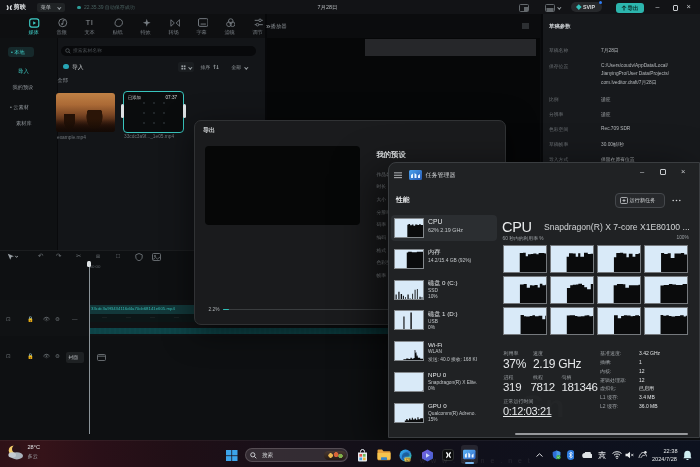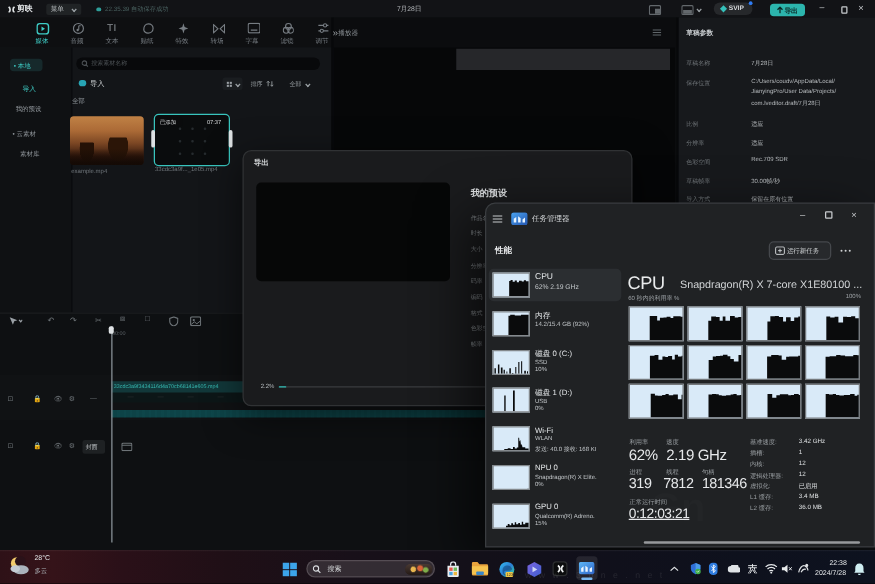--- a/index.html
+++ b/index.html
@@ -384,21 +384,21 @@
       <polygon points="37.6,100.0 37.6,31.8 37.6,28.0 46.4,28.0 46.4,39.2 54.2,39.2 54.2,31.2 60.8,31.2 60.8,28.2 67.8,28.2 67.8,28.8 76.5,28.8 76.5,31.7 81.8,31.7 81.8,30.9 87.4,30.9 87.4,27.5 96.2,27.5 96.2,30.5 100.0,30.5 100.0,26.6 100.0,100.0" fill="#0a0b0c"></polygon>
     </svg>
   </div>
 <div class="cell" style="left:643.6px;top:306.6px;width:44.6px;height:28.0px">
     <svg class="gfx" viewBox="0 0 100 100" preserveAspectRatio="none">
       <polygon points="36.5,100.0 36.5,31.0 36.5,27.4 42.9,27.4 42.9,29.4 49.9,29.4 49.9,27.8 55.9,27.8 55.9,30.7 62.2,30.7 62.2,32.6 70.7,32.6 70.7,31.1 76.6,31.1 76.6,30.7 82.4,30.7 82.4,27.5 90.8,27.5 90.8,32.8 95.8,32.8 95.8,29.8 100.0,29.8 100.0,29.7 100.0,100.0" fill="#0a0b0c"></polygon>
     </svg>
   </div>
 <div class="txt" style="left:503.5px;top:349.8px;font-size:5px;color:#9ba0a4;">利用率</div>
 <div class="txt" style="left:533px;top:349.8px;font-size:5px;color:#9ba0a4;">速度</div>
-<div class="txt" style="left:503px;top:357.3px;font-size:12px;color:#e6e8ea;letter-spacing:-0.3px;">62%</div>
+<div class="txt" style="left:503px;top:357.3px;font-size:12px;color:#e6e8ea;letter-spacing:-0.3px;">37%</div>
 <div class="txt" style="left:533px;top:357.3px;font-size:12px;color:#e6e8ea;letter-spacing:-0.3px;">2.19 GHz</div>
 <div class="txt" style="left:503.5px;top:374.2px;font-size:5px;color:#9ba0a4;">进程</div>
 <div class="txt" style="left:533px;top:374.2px;font-size:5px;color:#9ba0a4;">线程</div>
 <div class="txt" style="left:561.5px;top:374.2px;font-size:5px;color:#9ba0a4;">句柄</div>
 <div class="txt" style="left:503px;top:381.3px;font-size:11.5px;color:#e6e8ea;letter-spacing:-0.3px;">319</div>
 <div class="txt" style="left:530.5px;top:381.3px;font-size:11.5px;color:#e6e8ea;letter-spacing:-0.3px;">7812</div>
 <div class="txt" style="left:561.5px;top:381.3px;font-size:11.5px;color:#e6e8ea;letter-spacing:-0.4px;">181346</div>
 <div class="txt" style="left:503.5px;top:397.8px;font-size:5px;color:#9ba0a4;">正常运行时间</div>
 <div class="txt" style="left:503px;top:404.5px;font-size:11px;color:#e6e8ea;letter-spacing:-0.35px;text-decoration:underline;">0:12:03:21</div>
 <div class="txt" style="left:600px;top:350.2px;font-size:5px;color:#9ba0a4;">基准速度:</div>

